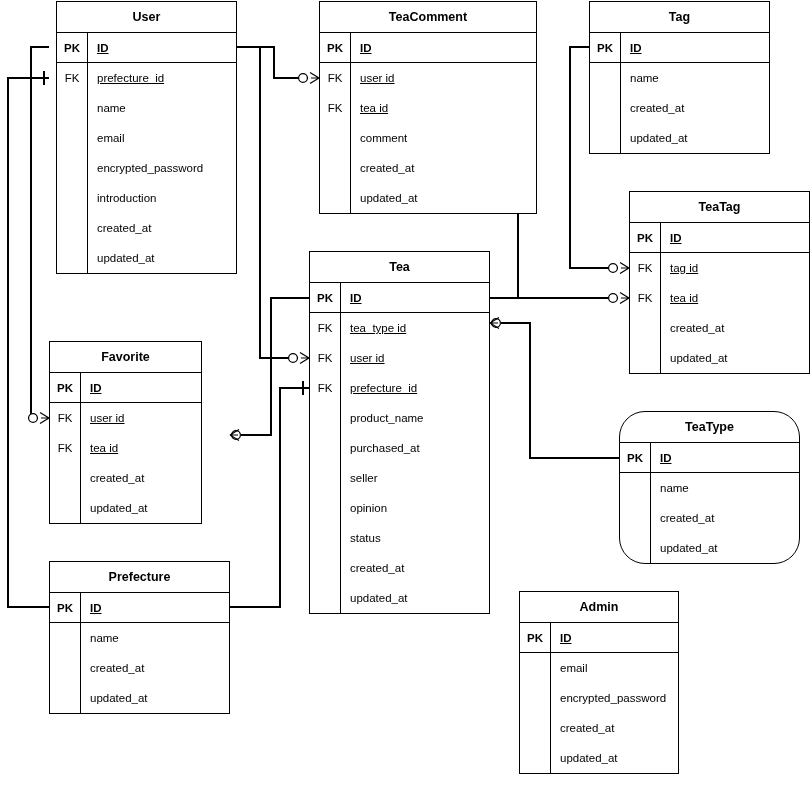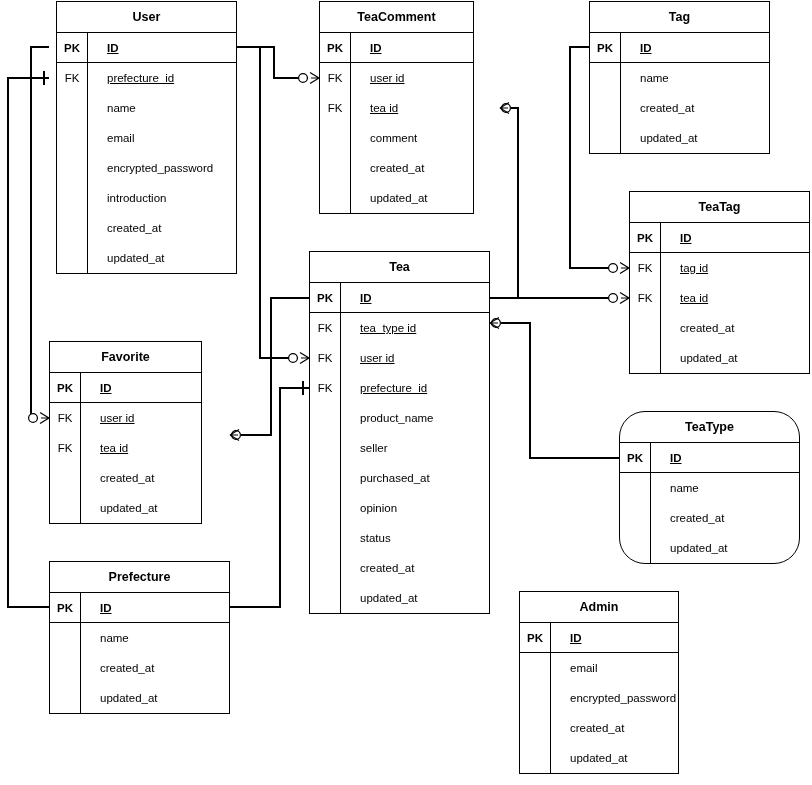--- a/index.html
+++ b/index.html
@@ -85,21 +85,21 @@
     display: flex;
     align-items: center;
     justify-content: center;
   }
   .key.fk {
     font-weight: normal;
   }
   .row .attr {
     flex: 1;
     font-size: 11.5px;
-    padding-left: 19px;
+    padding-left: 9px;
     border-left: 1.2px solid #000000;
     box-sizing: border-box;
     align-self: stretch;
     display: flex;
     align-items: center;
     white-space: nowrap;
   }
   .attr.under span.t {
     text-decoration: underline;
   }
@@ -221,21 +221,21 @@
             </div>
           </div>
           <div class="row">
             <div class="key"></div>
             <div class="attr">
               <span class="t">updated_at</span>
             </div>
           </div>
         </div>
       </div>
-      <div class="entity" style="left: 319px; top: 1px; width: 155px;">
+      <div class="entity" style="left: 319px; top: 1px; width: 218px;">
         <div class="ent-title">TeaComment</div>
         <div class="rows">
           <div class="row pk-row">
             <div class="key">PK</div>
             <div class="attr under bold">
               <span class="t">ID</span>
             </div>
           </div>
           <div class="row">
             <div class="key fk">FK</div>
@@ -362,27 +362,27 @@
           </div>
           <div class="row">
             <div class="key"></div>
             <div class="attr">
               <span class="t">product_name</span>
             </div>
           </div>
           <div class="row">
             <div class="key"></div>
             <div class="attr">
+              <span class="t">purchased_at</span>
+            </div>
+          </div>
+          <div class="row">
+            <div class="key"></div>
+            <div class="attr">
               <span class="t">seller</span>
-            </div>
-          </div>
-          <div class="row">
-            <div class="key"></div>
-            <div class="attr">
-              <span class="t">purchased_at</span>
             </div>
           </div>
           <div class="row">
             <div class="key"></div>
             <div class="attr">
               <span class="t">opinion</span>
             </div>
           </div>
           <div class="row">
             <div class="key"></div>

